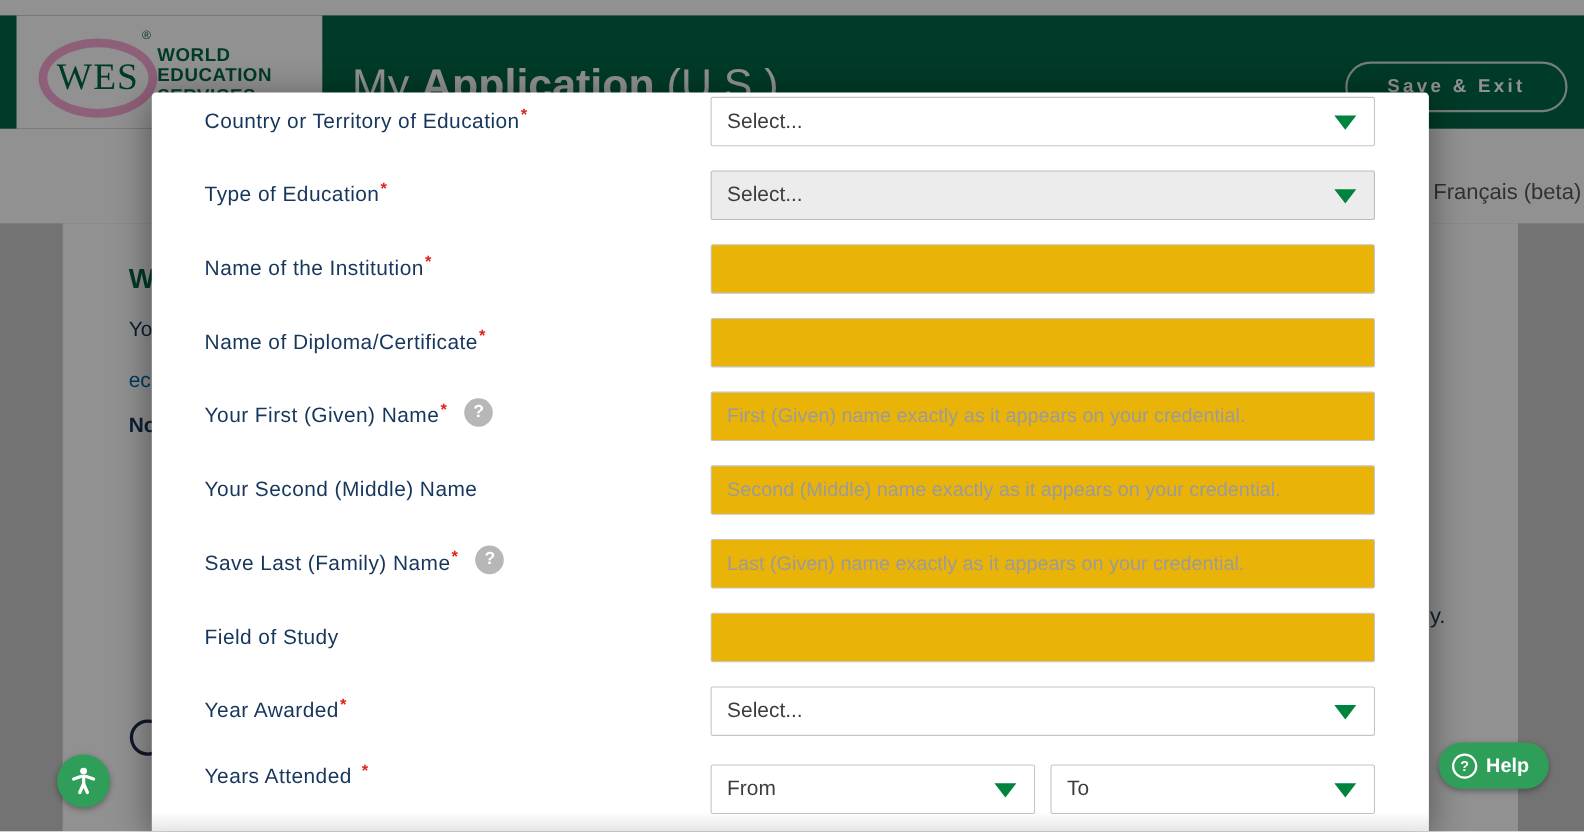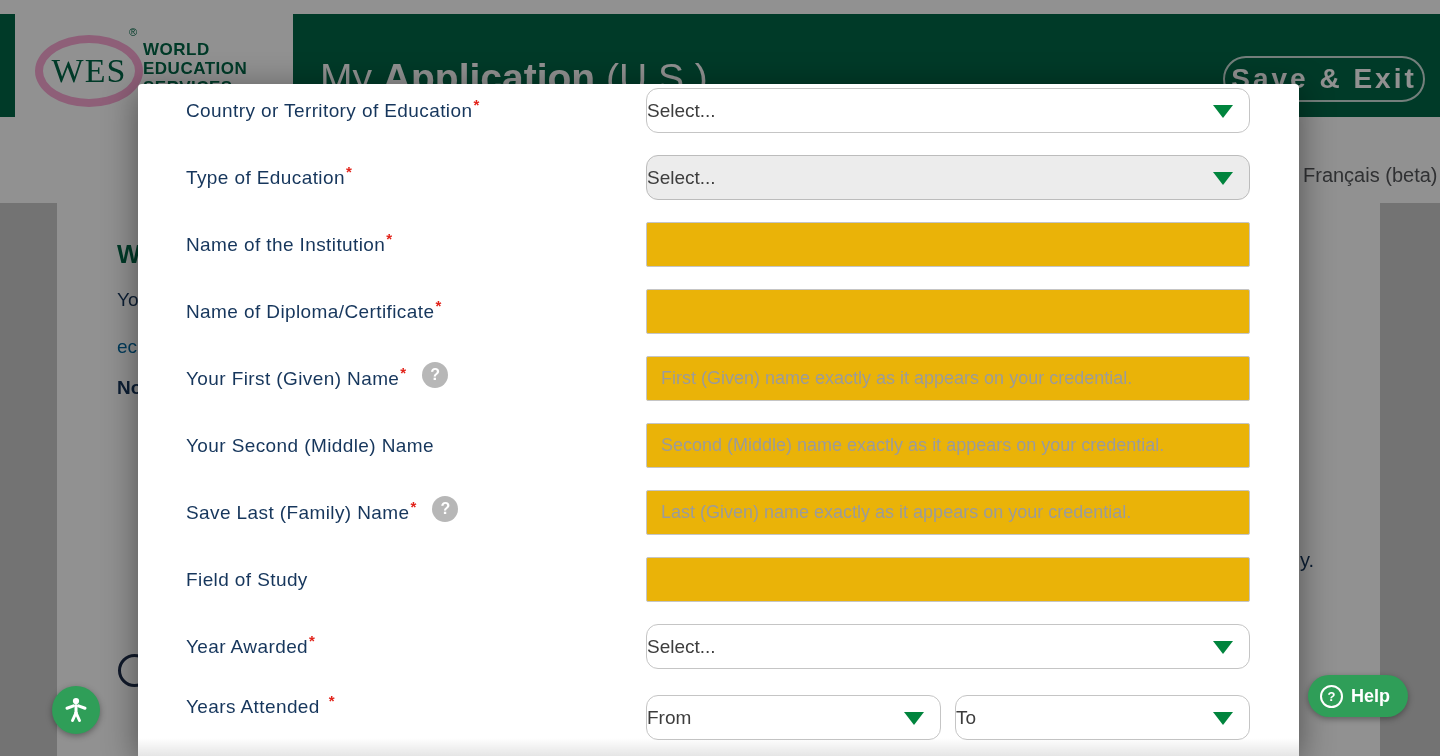--- a/index.html
+++ b/index.html
@@ -11,42 +11,42 @@
   
   .page{position:absolute;inset:0;z-index:0;background:#ffffff;}
   .header-bar{position:absolute;left:0;top:14px;width:1440px;height:103px;background:#006747;}
   .logo-box{position:absolute;left:15px;top:0;width:278px;height:103px;background:#ffffff;}
   .logo-oval{position:absolute;left:20px;top:21px;width:92px;height:56px;border:8px solid #f9a8d4;border-radius:50%;display:flex;align-items:center;justify-content:center;}
   .logo-abbr{font-family:"Liberation Serif", serif;font-size:34px;color:#006747;letter-spacing:1px;line-height:1;}
   .logo-reg{position:absolute;left:114px;top:12px;font-size:11px;color:#006747;}
   .logo-lines{position:absolute;left:128px;top:26px;color:#006747;font-weight:800;font-size:17px;line-height:19px;letter-spacing:.5px;}
   .app-title{position:absolute;left:320px;top:44px;font-size:39px;color:#ffffff;white-space:pre;line-height:1;}
   .app-title .bold{font-weight:700;}
-  .save-exit{position:absolute;left:1223px;top:42px;width:202px;height:46px;border:2.5px solid rgba(255,255,255,.8);border-radius:25px;background:transparent;color:#ffffff;font-family:"Liberation Sans",sans-serif;font-size:28px;font-weight:700;letter-spacing:3px;display:flex;align-items:center;justify-content:center;box-sizing:border-box;}
+  .save-exit{position:absolute;left:1223px;top:42px;width:202px;height:46px;border:2.5px solid rgba(255,255,255,.8);border-radius:25px;background:transparent;color:#ffffff;font-family:"Liberation Sans",sans-serif;font-size:17px;font-weight:700;letter-spacing:3px;display:flex;align-items:center;justify-content:center;box-sizing:border-box;}
   .lang-band{position:absolute;left:0;top:117px;width:1440px;height:86px;background:#ffffff;}
   .lang-link{position:absolute;left:1303px;top:47px;font-size:20px;color:#55575a;}
   .content-bg{position:absolute;left:0;top:203px;width:1440px;height:553px;background:#cacaca;}
   .content-card{position:absolute;left:57px;top:0;width:1323px;height:553px;background:#ffffff;}
   .bg-heading{position:absolute;left:117px;top:240px;font-size:25px;font-weight:700;color:#006747;}
   .bg-line1{position:absolute;left:117px;top:289px;font-size:19px;color:#16365c;}
   .bg-line2{position:absolute;left:117px;top:336px;font-size:19px;color:#0369a1;}
   .bg-line3{position:absolute;left:117px;top:377px;font-size:19px;font-weight:700;color:#16365c;}
   .bg-right-frag{position:absolute;left:1300px;top:549px;font-size:20px;color:#16365c;}
   .bg-radio{position:absolute;left:118px;top:654px;width:33px;height:33px;border:3px solid #1d2d4a;border-radius:50%;box-sizing:border-box;background:transparent;}
   
   .overlay{position:absolute;inset:0;background:rgba(0,0,0,0.43);z-index:10;}
   
   .modal{position:absolute;left:138px;top:84px;width:1161px;height:672px;background:#ffffff;z-index:20;border-radius:4px 4px 0 0;box-shadow:0 6px 34px rgba(0,0,0,.45);}
   .row{position:absolute;left:0;width:100%;height:45px;display:flex;align-items:center;}
   .label-cell{flex:0 0 508px;box-sizing:border-box;padding-left:48px;display:flex;align-items:center;}
   .field-label{font-size:19px;color:#16365c;letter-spacing:.4px;}
   .req{color:#e2231a;font-size:15px;font-weight:700;position:relative;top:-6px;margin-left:1px;}
   .help-badge{margin-left:16px;width:26px;height:26px;border-radius:50%;background:#b7b7b7;color:#ffffff;font-size:16px;font-weight:700;display:flex;align-items:center;justify-content:center;position:relative;top:-4px;cursor:pointer;}
   .input-cell{width:604px;display:flex;}
-  .select{position:relative;width:604px;height:45px;box-sizing:border-box;border:1px solid #c5c5c5;border-radius:12px;background:#ffffff;display:flex;align-items:center;font-size:19px;color:#3d3d3d;cursor:pointer;}
+  .select{position:relative;width:604px;height:45px;box-sizing:border-box;border:1px solid #c5c5c5;border-radius:2px;background:#ffffff;display:flex;align-items:center;padding-left:14px;font-size:19px;color:#3d3d3d;cursor:pointer;}
   .select.gray{background:#ececec;border-color:#bcbcbc;}
   .select .tri{position:absolute;right:16px;top:16px;width:0;height:0;border-left:10px solid transparent;border-right:10px solid transparent;border-top:13px solid #00843d;}
   .text-input{width:604px;height:45px;box-sizing:border-box;border:1px solid #c5c5c5;border-radius:2px;background:#eab308;font-family:"Liberation Sans",sans-serif;font-size:18px;color:#3d3d3d;padding:0 14px;outline:none;}
   .text-input::placeholder{color:#9b9b9b;opacity:1;}
   .select.half{width:295px;}
   .pair-gap{width:14px;}
   .row-last .label-cell{position:relative;top:-11px;gap:8px;}
   .modal-fade{position:absolute;left:0;bottom:0;width:100%;height:18px;background:linear-gradient(rgba(0,0,0,0),rgba(0,0,0,0.10));pointer-events:none;}
   
   .a11y-btn{position:absolute;left:52px;top:686px;width:48px;height:48px;border-radius:50%;background:#2f9e58;z-index:30;display:flex;align-items:center;justify-content:center;box-shadow:0 2px 6px rgba(0,0,0,.35);cursor:pointer;}

